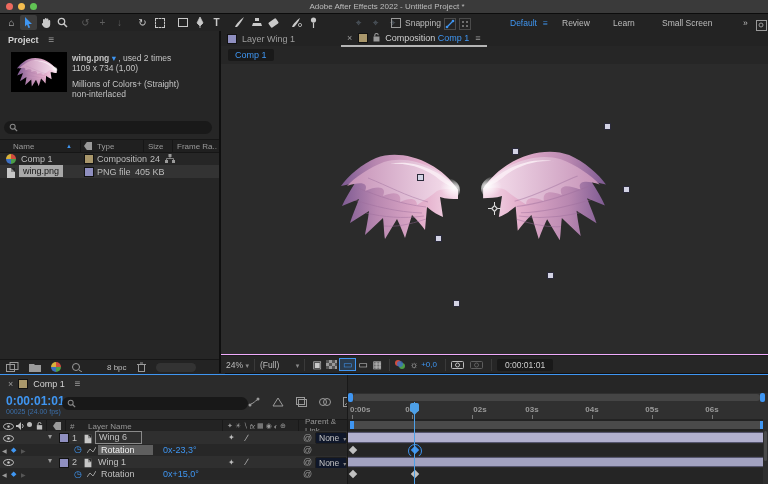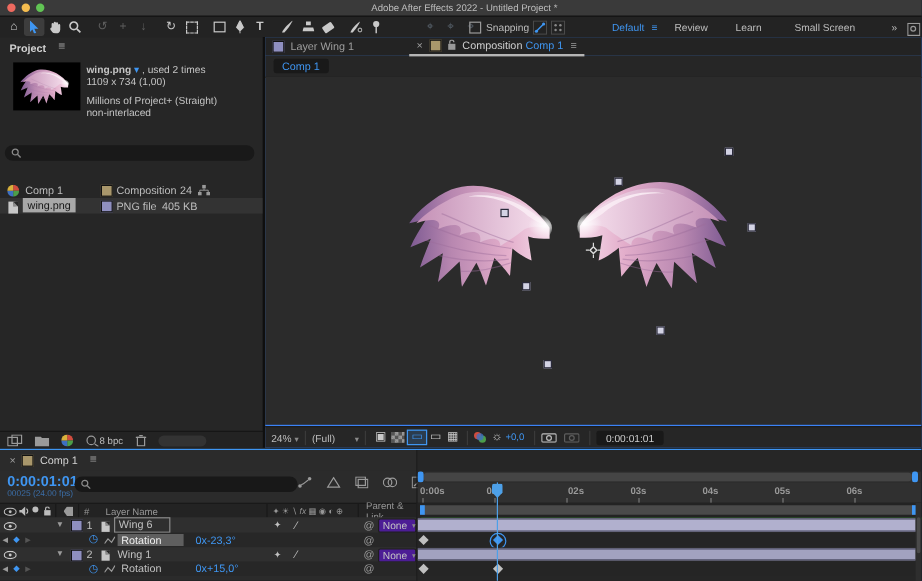--- a/index.html
+++ b/index.html
@@ -14,21 +14,21 @@
   
   #toolbar{left:0;top:14px;width:768px;height:17px;background:#232323;border-bottom:1px solid #0c0c0c;}
   .tool{display:inline-flex;align-items:center;justify-content:center;width:17px;height:15px;
         color:#c9c9c9;font-size:10px;line-height:1;}
   .tool.dim{color:#5e5e5e;}
   .tool.active{background:#3d3d3d;border-radius:2px;}
   .ws{font-size:8.5px;color:#bdbdbd;margin-right:0;}
   .ws.active{color:#3f96f2;}
   
   #project-panel{left:0;top:31px;width:219px;height:342px;background:#262626;}
-  #comp-panel{left:221px;top:31px;width:547px;height:342px;background:#3b82f6;}
+  #comp-panel{left:221px;top:31px;width:547px;height:342px;background:#f0abfc;}
   .panel-gap{background:#0f0f0f;}
   .ptab{font-size:9px;color:#d2d2d2;font-weight:bold;}
   .blue{color:#3f96f2;}
   .searchpill{background:#191919;border-radius:7px;height:13px;display:flex;align-items:center;padding:0 5px;}
   
   .thead{background:#202020;border-top:1px solid #161616;border-bottom:1px solid #161616;
          font-size:8px;color:#9a9a9a;}
   .colline{width:1px;background:#161616;position:absolute;top:0;bottom:0;}
   .prow{font-size:9px;color:#bdbdbd;height:13px;}
   .swatch{width:8px;height:8px;border:1px solid #121212;display:inline-block;}
@@ -49,21 +49,21 @@
   
   #timeline{left:0;top:374px;width:768px;height:110px;background:#2b2b2b;border-top:1px solid #3f96f2;}
   #tl-left{left:0;top:0;width:347px;height:110px;}
   #tl-right{left:348px;top:0;width:420px;height:110px;background:#262626;overflow:hidden;}
   .tl-hdr{font-size:8px;color:#969696;}
   .tlrow{position:absolute;left:0;width:347px;font-size:9px;color:#c0c0c0;}
   .kfdiamond{display:inline-block;width:6px;height:6px;transform:rotate(45deg);background:#c0c0c0;}
   .lavbar{position:absolute;left:0;right:5px;top:1px;bottom:1px;border:1px solid #55556e;border-left:none;border-right:none;}
   .rlabel{position:absolute;top:3px;font-size:8px;color:#9a9a9a;transform:translateX(-50%);font-weight:bold;}
   .rtick{position:absolute;bottom:0;width:1px;height:4px;background:#787878;}
-  .ddown{display:flex;align-items:center;background:#4c1d95;border:1px solid #1e1e1e;border-radius:2px;
+  .ddown{display:flex;align-items:center;background:#0f172a;border:1px solid #1e1e1e;border-radius:2px;
          height:10px;padding:0 3px;font-size:8.5px;color:#c4c4c4;}
 </style>
 </head>
 <body>
 
 <svg width="0" height="0" style="position:absolute">
   <defs>
     <radialGradient id="rootGlow" cx="0.85" cy="0.42" r="0.4">
       <stop offset="0" stop-color="#ffffff" stop-opacity="0.95"></stop>
       <stop offset="1" stop-color="#ffffff" stop-opacity="0"></stop>
@@ -218,31 +218,42 @@
       </svg>
   </div>
   <div class="abs" style="left:72px;top:22px;font-size:8.5px;line-height:10px;color:#c4c4c4">
     <div>
       <b>wing.png</b>
       <span class="blue">▾</span>
       <span>, used 2 times</span>
     </div>
     <div>1109 x 734 (1,00)</div>
     <div style="height:6px"></div>
-    <div>Millions of Project+ (Straight)</div>
+    <div>Millions of Colors+ (Straight)</div>
     <div>non-interlaced</div>
   </div>
 
   <div class="searchpill abs" style="left:4px;top:90px;width:198px">
     <svg width="9" height="9" viewBox="0 0 11 11">
       <circle cx="4.5" cy="4.5" r="3" fill="none" stroke="#8a8a8a" stroke-width="1.3"></circle>
       <line x1="7" y1="7" x2="10" y2="10" stroke="#8a8a8a" stroke-width="1.4"></line>
       </svg>
   </div>
 
+  <div class="thead abs row" style="left:0;top:108px;width:219px;height:12px">
+    <span style="margin-left:13px">Name</span>
+    <span class="abs blue" style="left:66px;font-size:6px">▲</span>
+    <span class="abs" style="left:84px;top:2px;width:8px;height:8px;background:#9a9a9a;clip-path:polygon(0 50%,35% 0,100% 0,100% 100%,35% 100%)"></span>
+    <span class="abs" style="left:97px">Type</span>
+    <span class="abs" style="left:148px">Size</span>
+    <span class="abs" style="left:177px">Frame Ra..</span>
+    <span class="colline" style="left:80px"></span>
+      <span class="colline" style="left:143px"></span>
+      <span class="colline" style="left:172px"></span>
+  </div>
   <div class="prow row abs" style="left:0;top:121px;width:219px">
     <svg class="abs" style="left:6px" width="10" height="10" viewBox="0 0 10 10">
       <path d="M5,5 L5,0 A5,5 0 0 1 10,5 Z" fill="#d04c3e"></path>
         <path d="M5,5 L10,5 A5,5 0 0 1 5,10 Z" fill="#4c9e48"></path>
       <path d="M5,5 L5,10 A5,5 0 0 1 0,5 Z" fill="#3d6fc2"></path>
         <path d="M5,5 L0,5 A5,5 0 0 1 5,0 Z" fill="#d8b13c"></path>
       </svg>
     <span class="abs" style="left:21px">Comp 1</span>
     <span class="swatch abs" style="left:84px;top:2px;background:#a9976b"></span>
     <span class="abs" style="left:97px">Composition</span>
@@ -276,21 +287,21 @@
       <path d="M5,5 L5,0 A5,5 0 0 1 10,5 Z" fill="#d04c3e"></path>
         <path d="M5,5 L10,5 A5,5 0 0 1 5,10 Z" fill="#4c9e48"></path>
       <path d="M5,5 L5,10 A5,5 0 0 1 0,5 Z" fill="#3d6fc2"></path>
         <path d="M5,5 L0,5 A5,5 0 0 1 5,0 Z" fill="#d8b13c"></path>
       </svg>
     <span style="width:10px"></span>
     <svg width="12" height="10" viewBox="0 0 12 10">
       <circle cx="5" cy="5" r="3.5" fill="none" stroke="#9a9a9a"></circle>
         <path d="M8,8 L11,10" stroke="#9a9a9a"></path>
       </svg>
-    <span style="margin-left:0;font-size:8px;color:#bdbdbd">8 bpc</span>
+    <span style="margin-left:24px;font-size:8px;color:#bdbdbd">8 bpc</span>
     <span style="width:10px"></span>
     <svg width="9" height="10" viewBox="0 0 9 10">
       <rect x="1.5" y="2.5" width="6" height="7" fill="none" stroke="#9a9a9a"></rect>
       <line x1="0" y1="2.5" x2="9" y2="2.5" stroke="#9a9a9a"></line>
         <line x1="3" y1="1" x2="6" y2="1" stroke="#9a9a9a"></line>
       </svg>
     <span style="margin-left:10px;width:40px;height:9px;background:#333;border-radius:5px"></span>
   </div>
 </div>
 <div class="panel-gap abs" style="left:219px;top:31px;width:2px;height:342px"></div>

